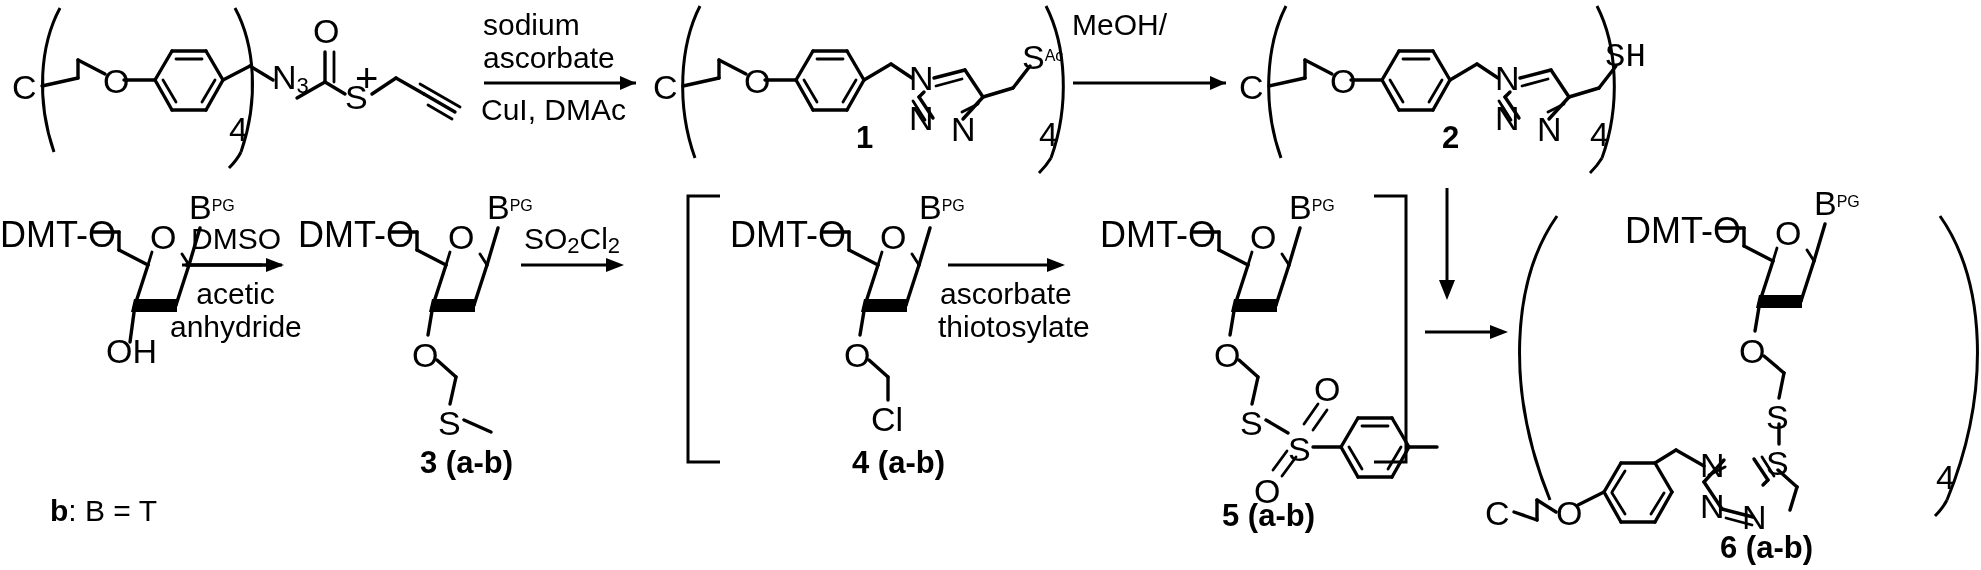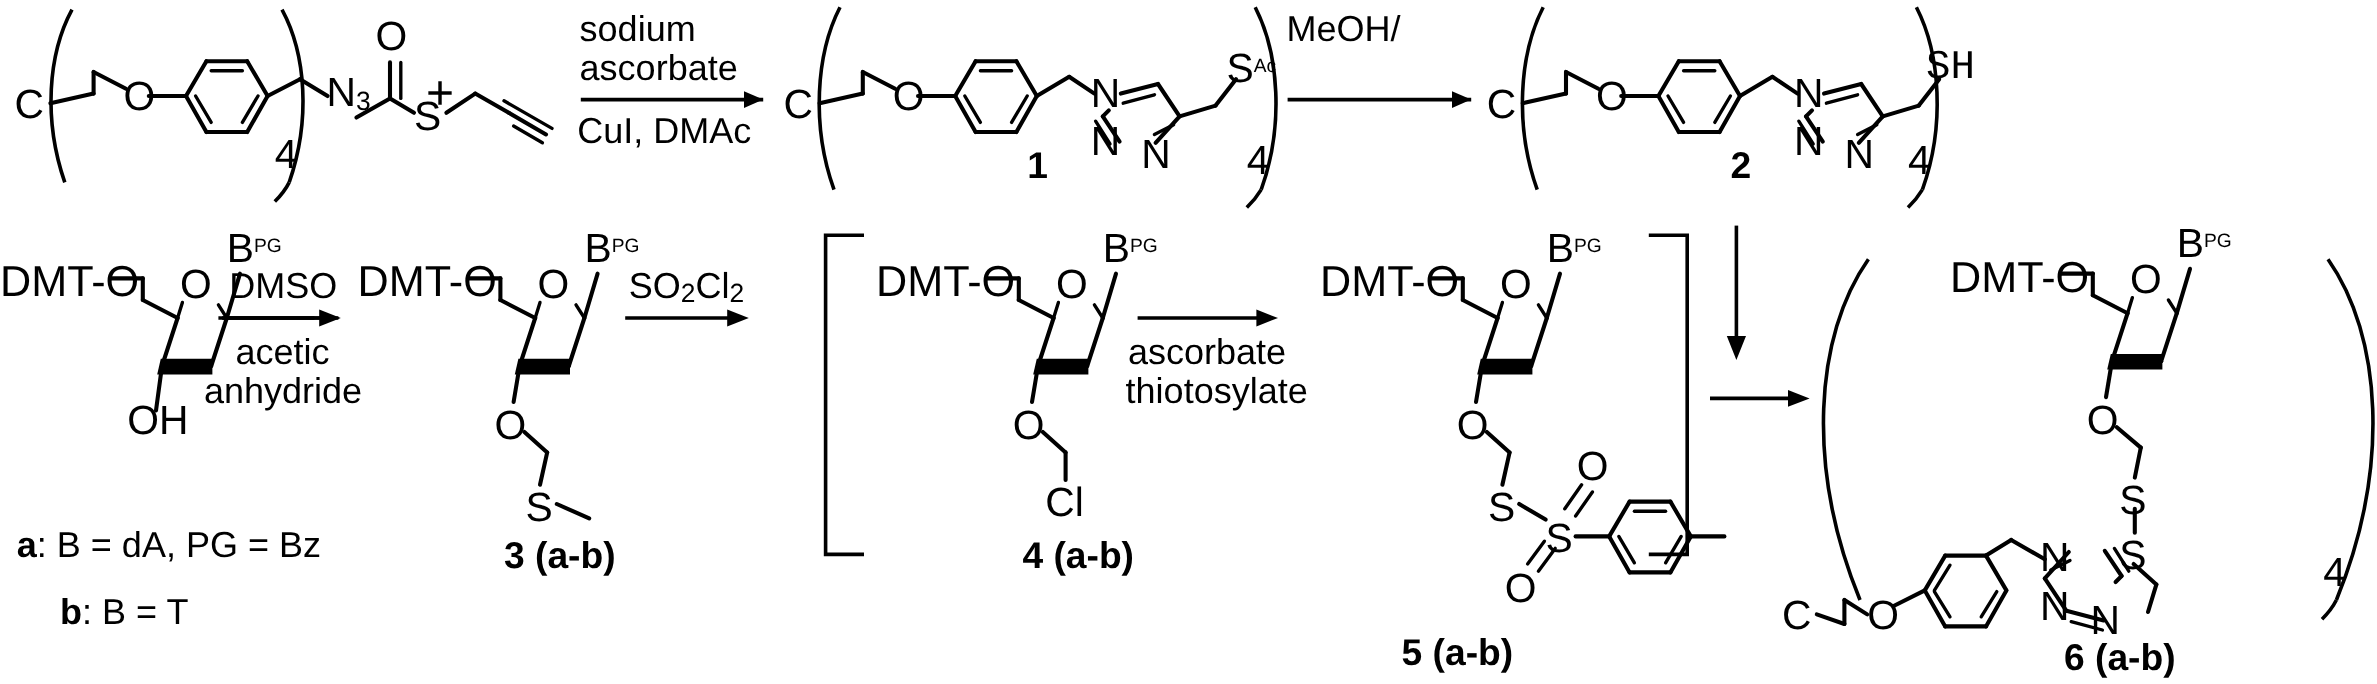--- a/index.html
+++ b/index.html
@@ -356,32 +356,31 @@
 <span class="txt cond" style="left:938px;top:310px;width:134px;text-align:center;">thiotosylate</span>
 
 <span class="txt atom-lg" style="left:1100px;top:214px;">DMT-O</span>
 <span class="txt atom" style="left:1250px;top:218px;">O</span>
 <span class="txt atom" style="left:1289px;top:188px;"><span>B</span><span class="sup">PG</span></span>
 <span class="txt atom" style="left:1214px;top:336px;">O</span>
 <span class="txt atom" style="left:1240px;top:404px;">S</span>
 <span class="txt atom" style="left:1288px;top:430px;">S</span>
 <span class="txt atom" style="left:1314px;top:370px;">O</span>
 <span class="txt atom" style="left:1254px;top:472px;">O</span>
-<span class="txt cmpd" style="left:1168px;top:498px;margin-top:28px;">5 (a-b)</span>
+<span class="txt cmpd" style="left:1222px;top:498px;">5 (a-b)</span>
 
 <span class="txt atom-lg" style="left:1625px;top:210px;">DMT-O</span>
 <span class="txt atom" style="left:1775px;top:214px;">O</span>
 <span class="txt atom" style="left:1814px;top:184px;"><span>B</span><span class="sup">PG</span></span>
 <span class="txt atom" style="left:1739px;top:332px;">O</span>
 <span class="txt atom" style="left:1766px;top:398px;">S</span>
 <span class="txt atom" style="left:1766px;top:444px;">S</span>
 <span class="txt atom" style="left:1700px;top:446px;">N</span>
 <span class="txt atom" style="left:1700px;top:487px;">N</span>
 <span class="txt atom" style="left:1742px;top:498px;">N</span>
 <span class="txt atom" style="left:1556px;top:494px;">O</span>
 <span class="txt atom" style="left:1485px;top:494px;">C</span>
 <span class="txt paren" style="left:1936px;top:458px;">4</span>
 <span class="txt cmpd" style="left:1720px;top:530px;">6 (a-b)</span>
 
-<span class="txt legend" style="left:14px;top:438px;"><b>a</b><span>: B = dA, PG = Bz</span></span>
 <span class="txt legend" style="left:14px;top:494px;margin-left:36px;"><b>b</b><span>: B = T</span></span>
 
 </div>
 
 </body></html>

